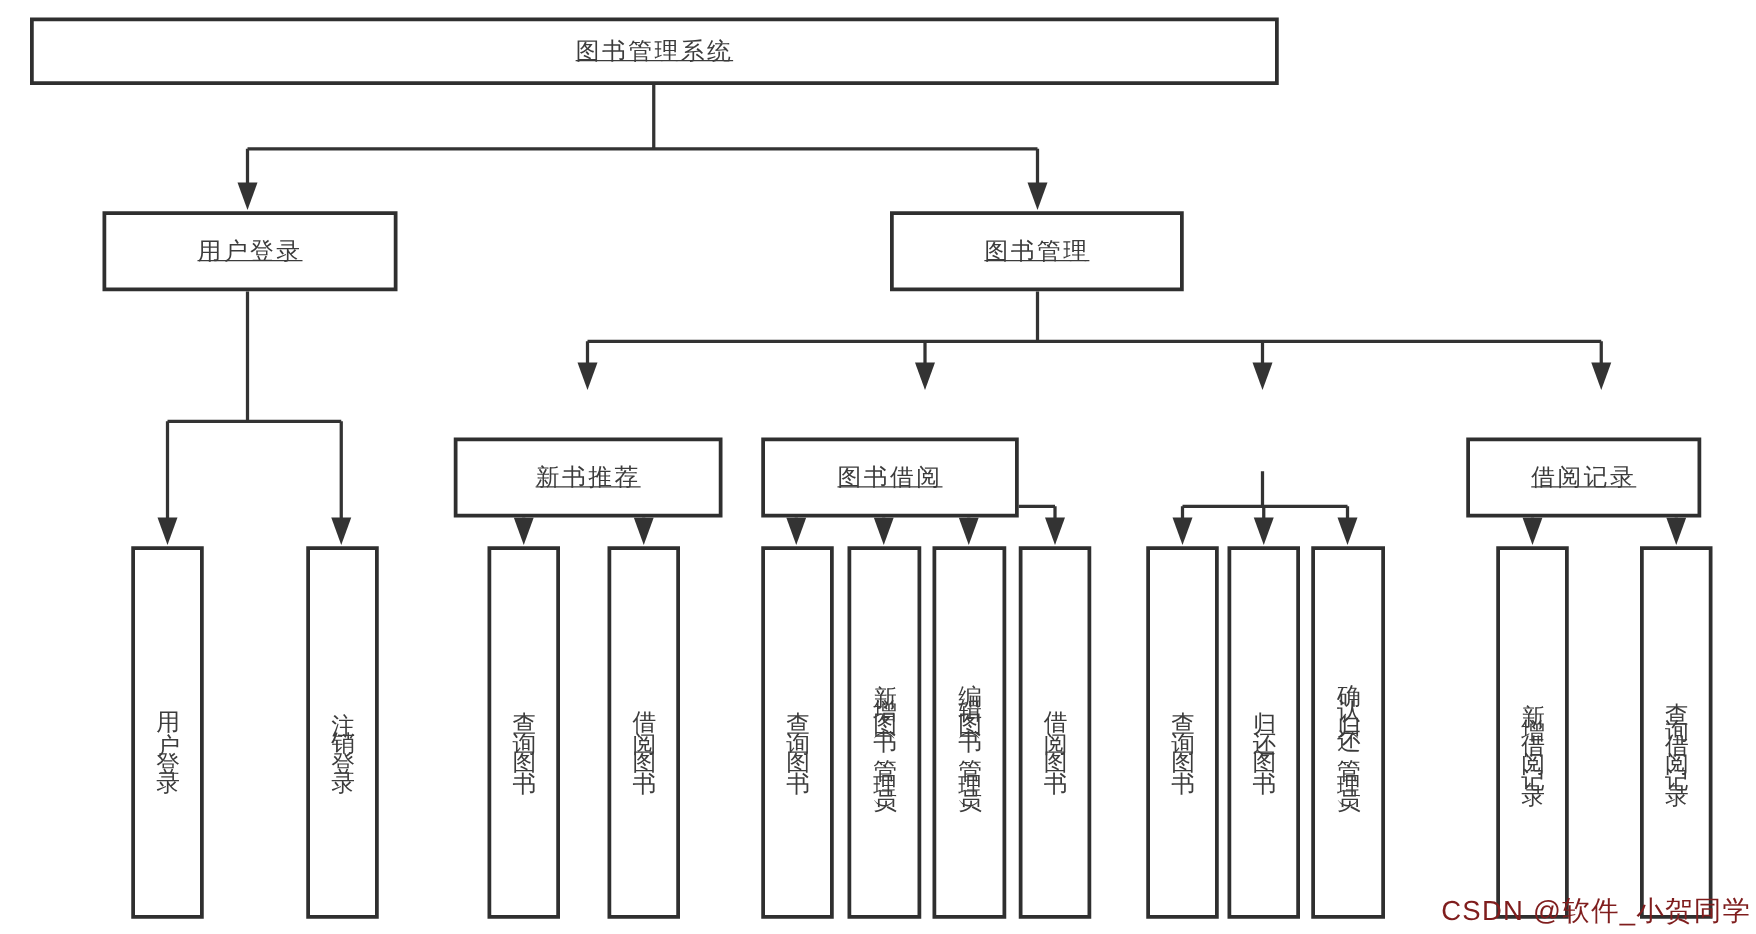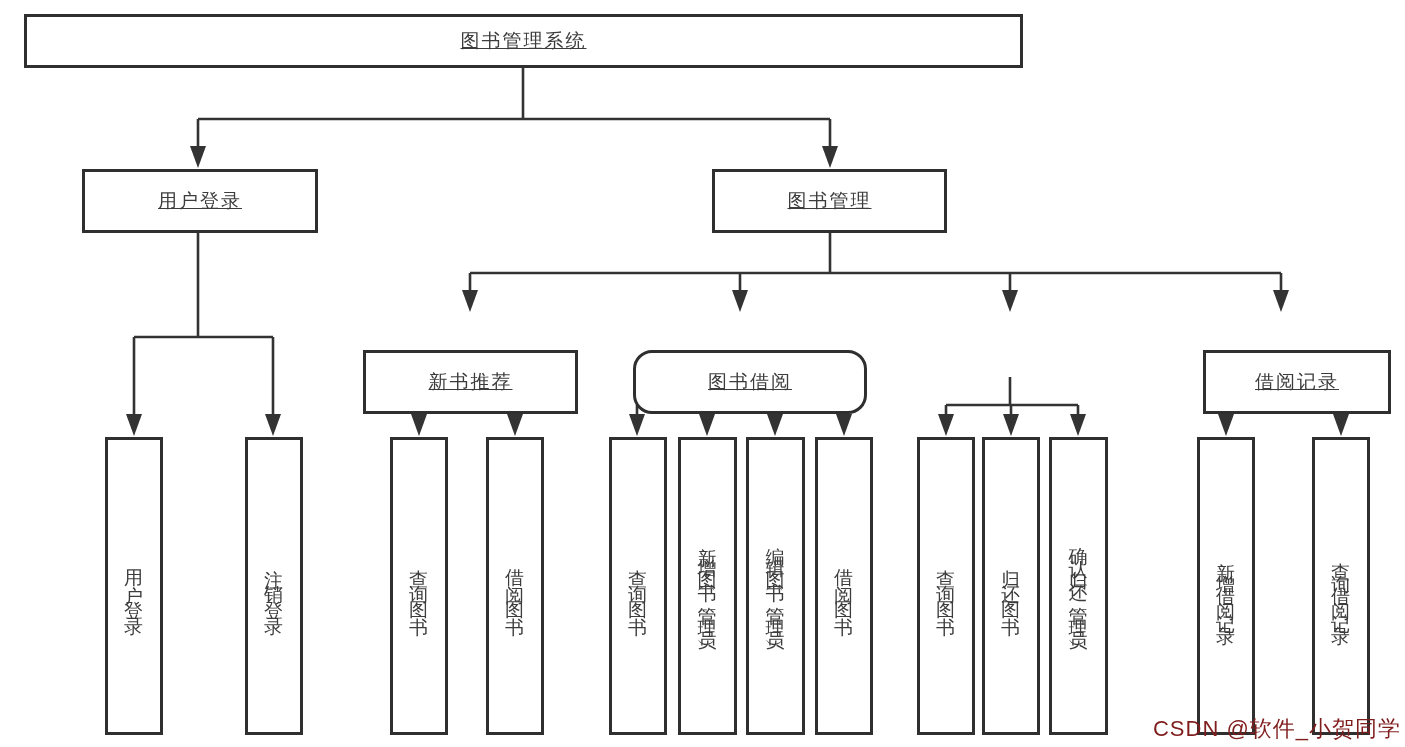--- a/index.html
+++ b/index.html
@@ -109,24 +109,24 @@
   <div class="box lvl2" style="left:82px; width:236px;">
     <span class="h-label">用户登录</span>
   </div>
   <div class="box lvl2" style="left:712px; width:235px;">
     <span class="h-label">图书管理</span>
   </div>
 
   <div class="box lvl3" style="left:363px; width:215px;">
     <span class="h-label">新书推荐</span>
   </div>
-  <div class="box lvl3" style="left:633px; width:234px;border-radius:19px;">
+  <div class="box lvl3" style="left:609px; width:206px;">
     <span class="h-label">图书借阅</span>
   </div>
-  <div class="box lvl3" style="left:1203px; width:188px;">
+  <div class="box lvl3" style="left:1173px; width:188px;">
     <span class="h-label">借阅记录</span>
   </div>
 
   <div class="box leaf" style="left:105px; width:58px;">
     <span class="v">用户登录</span>
   </div>
   <div class="box leaf" style="left:245px; width:58px;">
     <span class="v">注销登录</span>
   </div>
 

